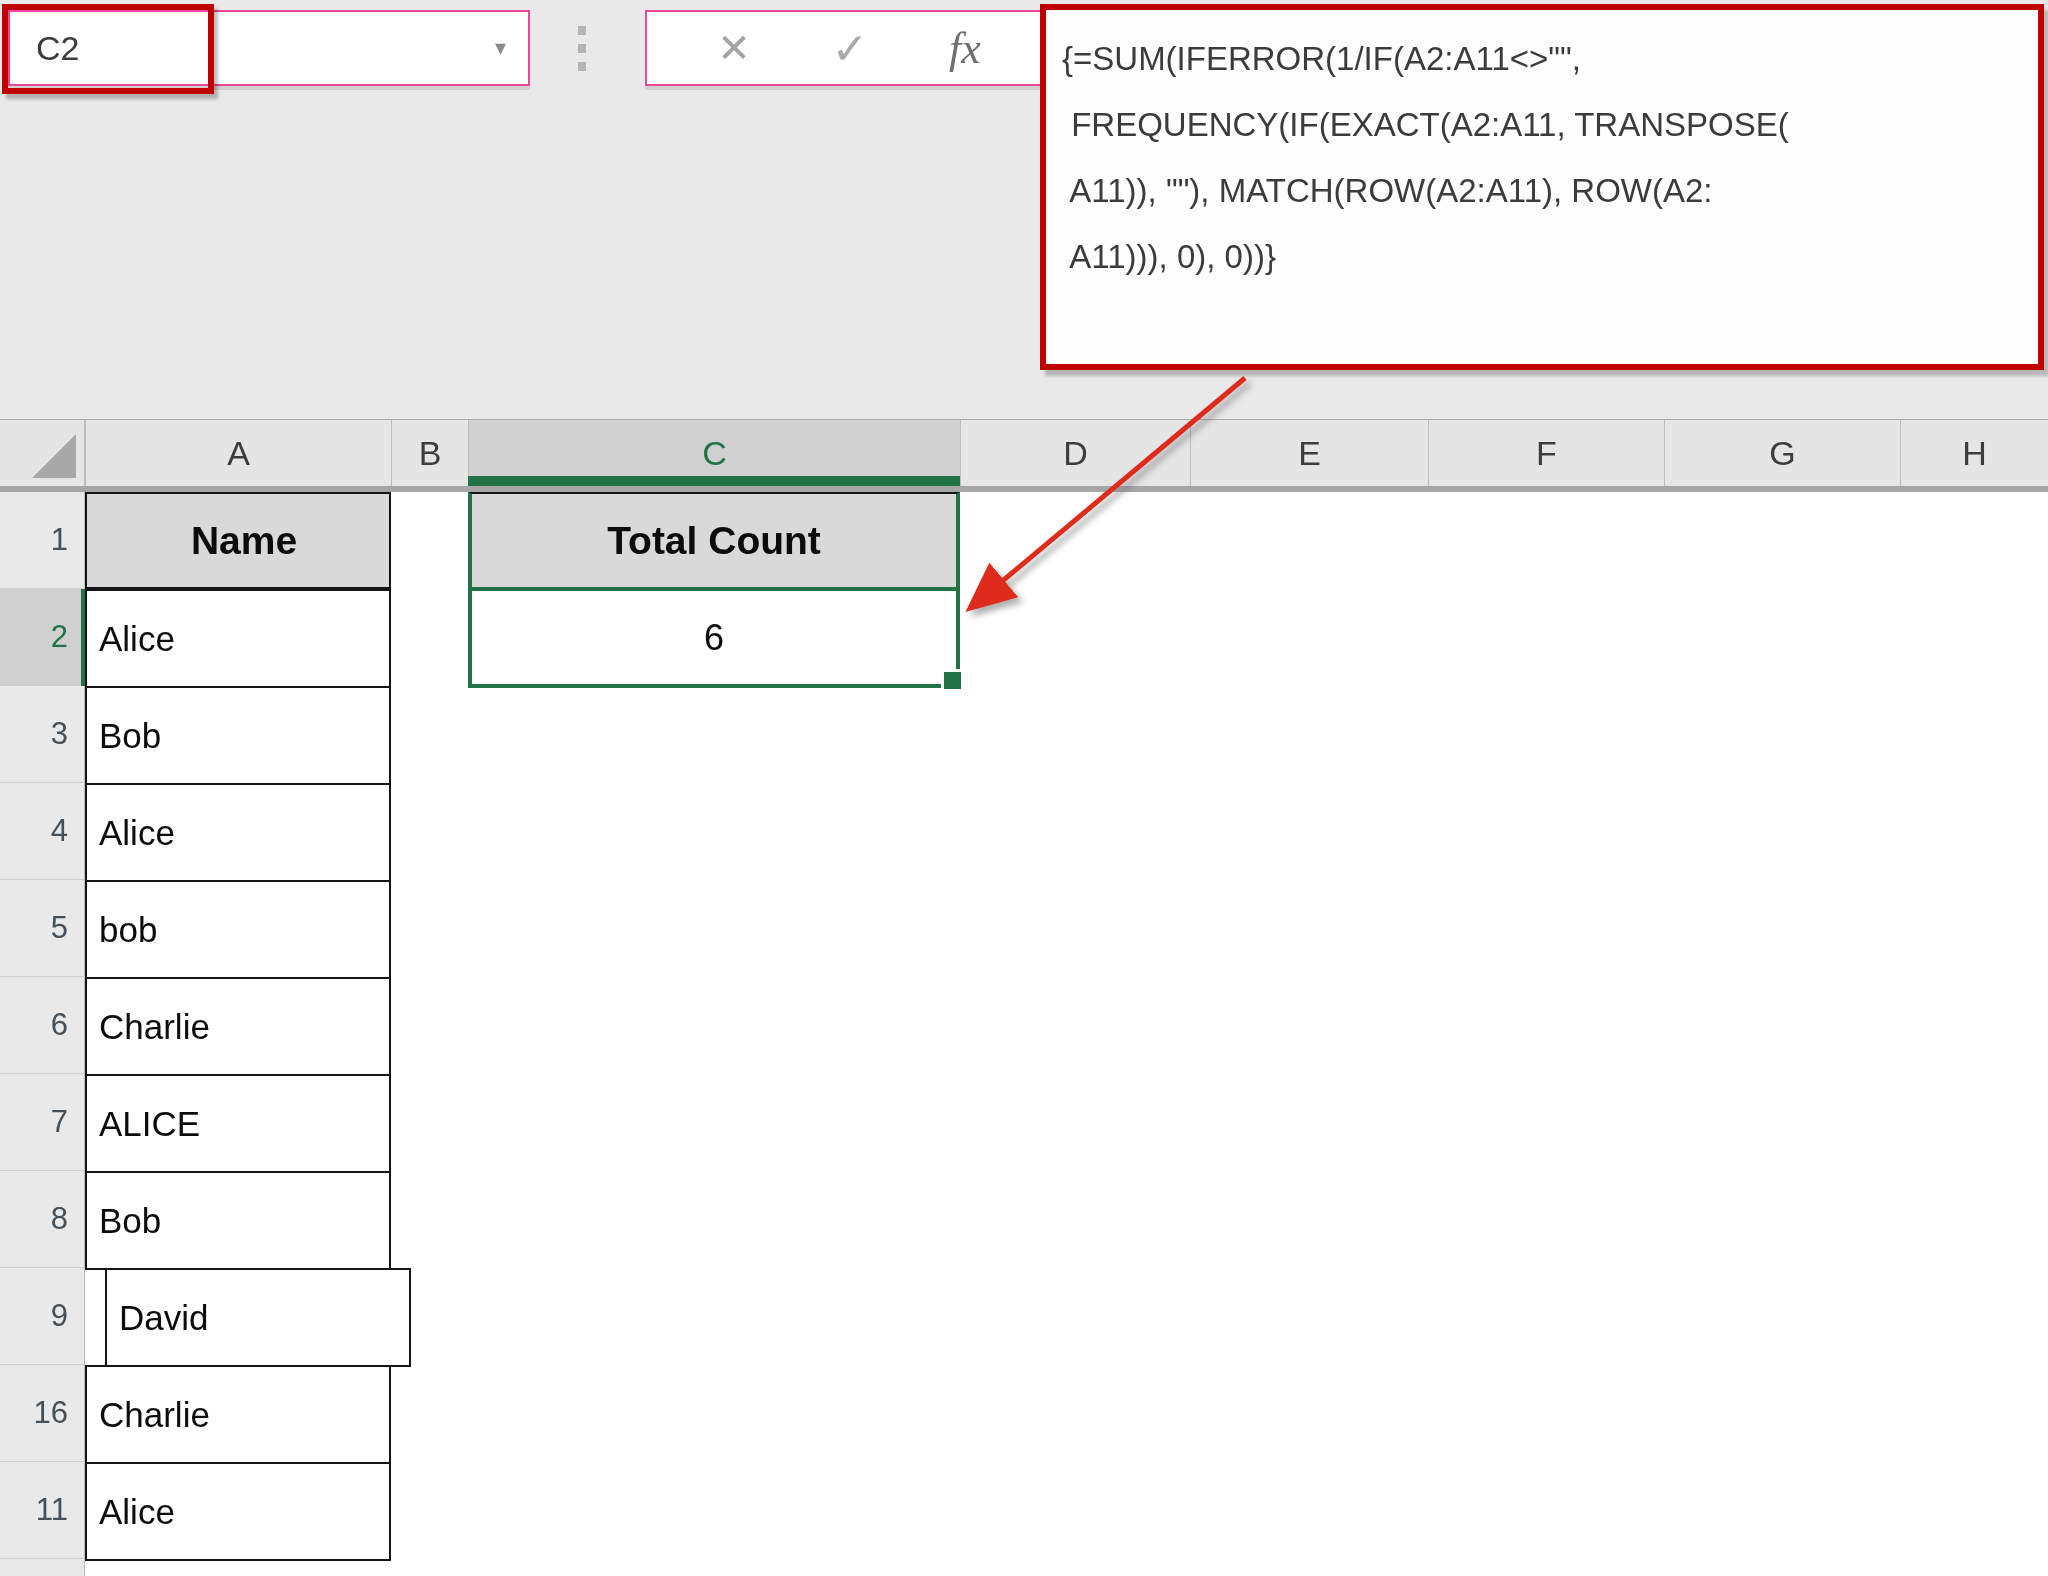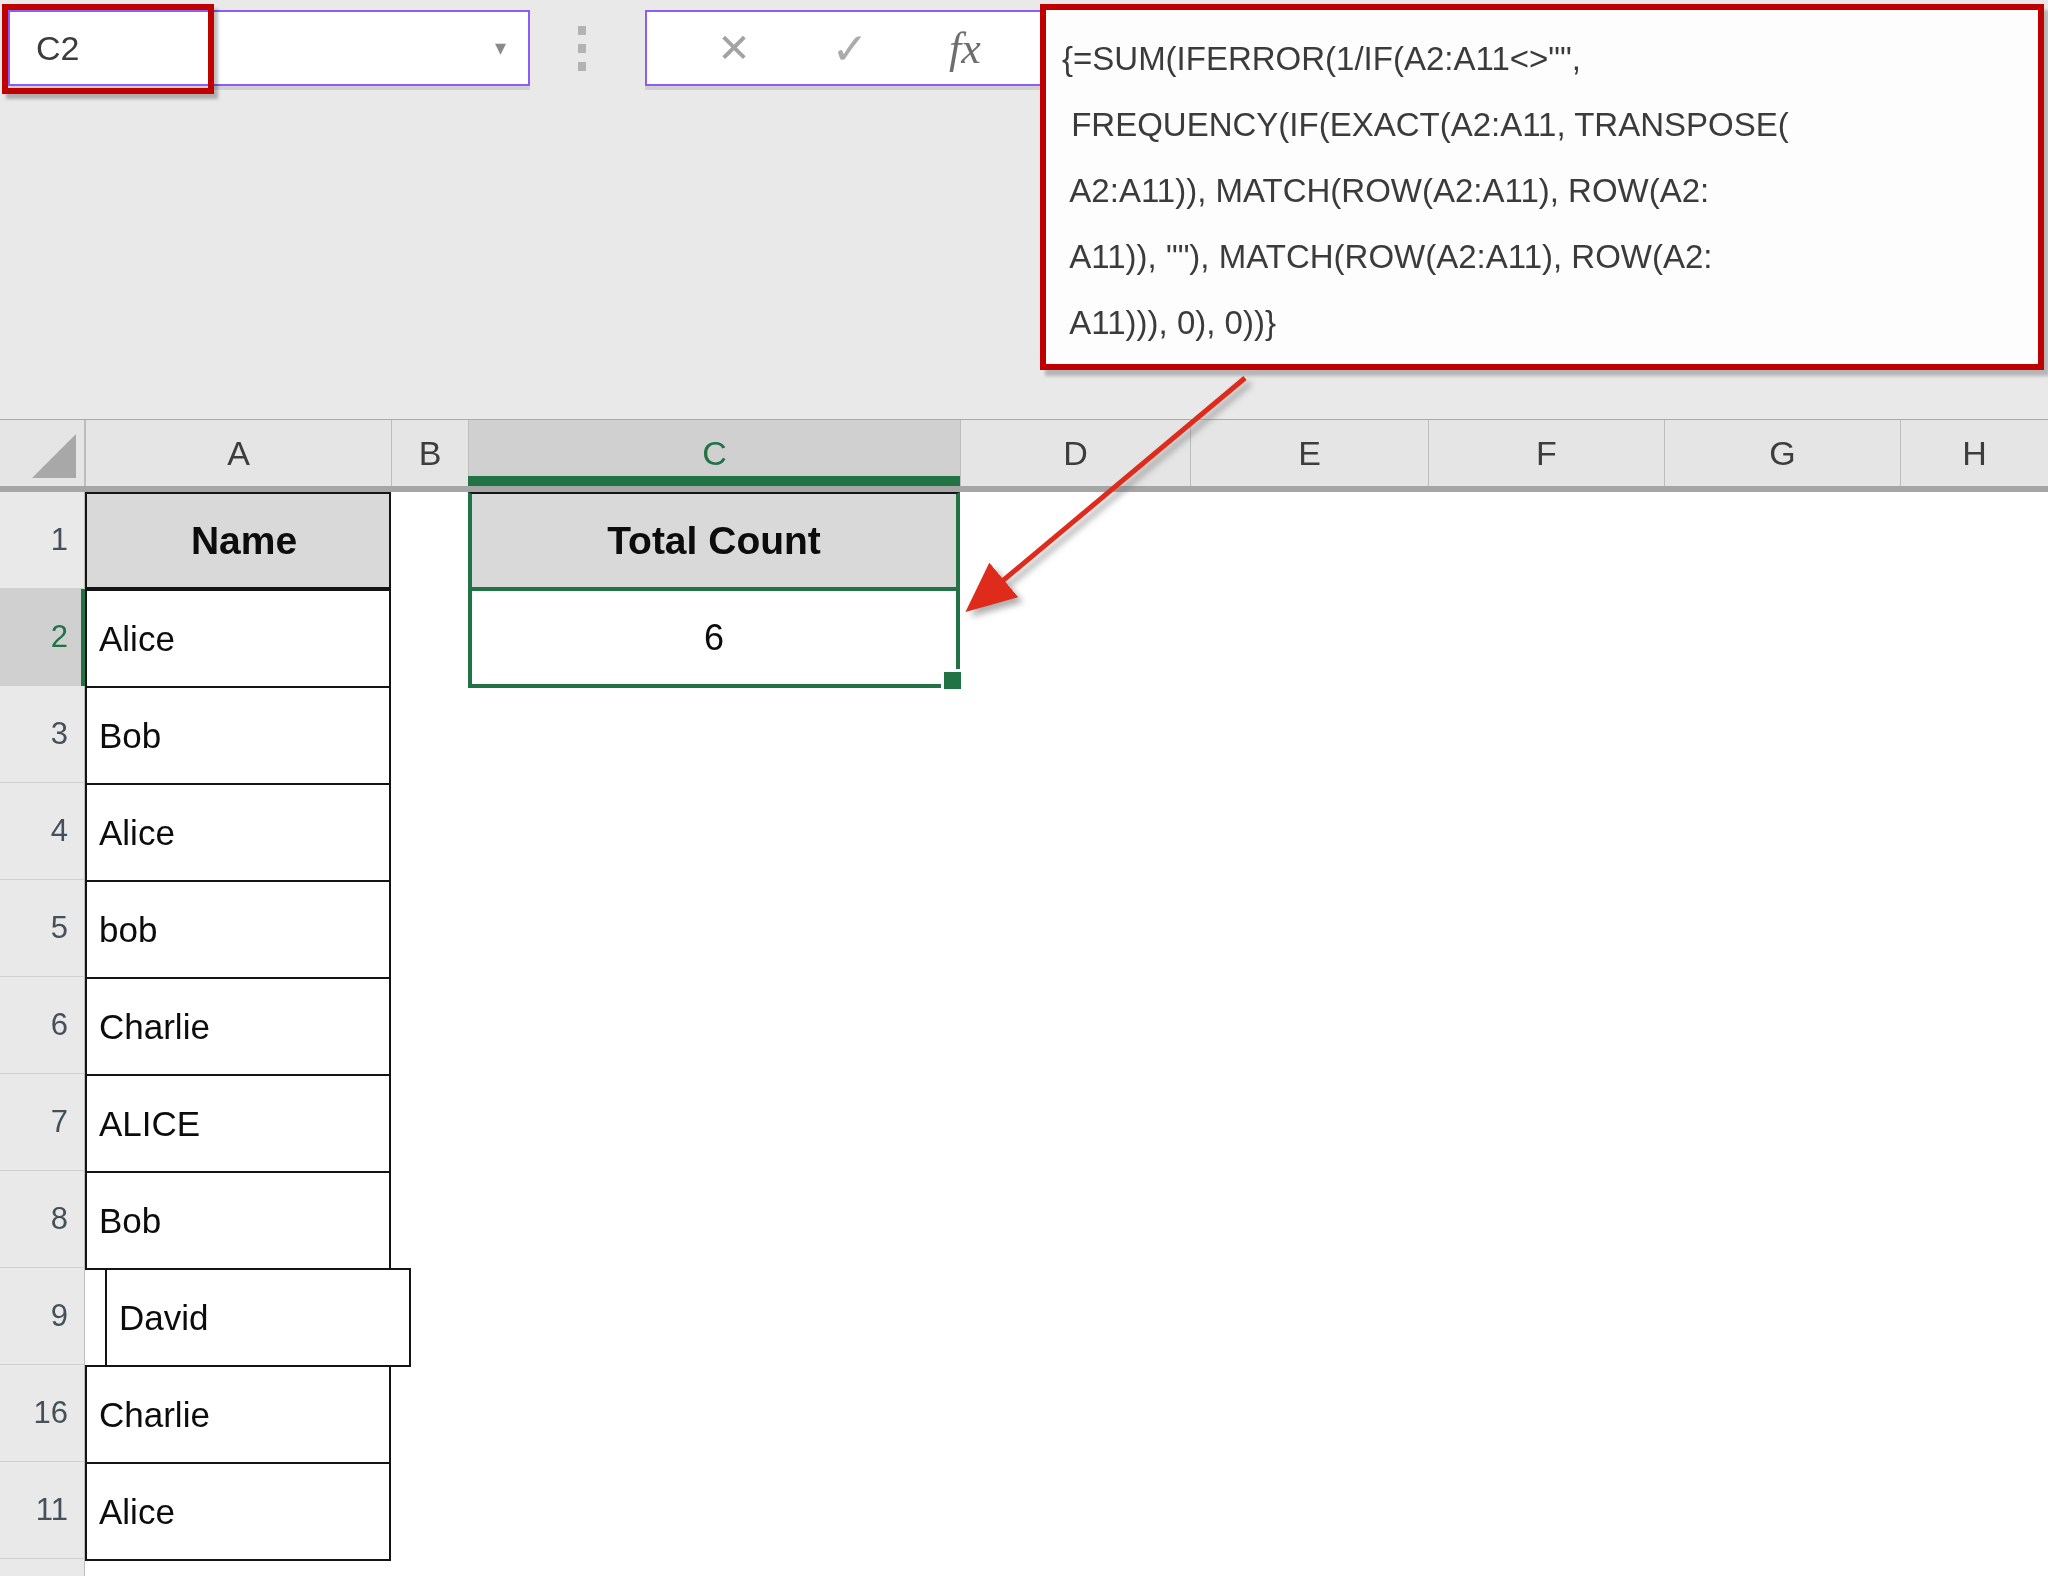--- a/index.html
+++ b/index.html
@@ -1,20 +1,20 @@
 <!DOCTYPE html>
 <html><head>
 <meta charset="utf-8">
 <style>
   html,body{margin:0;padding:0;background:#fff;}
   .screen{position:relative;width:2048px;height:1576px;overflow:hidden;
           font-family:"Liberation Sans",sans-serif;background:#ffffff;}
   
   .toppanel{position:absolute;left:0;top:0;width:2048px;height:419px;background:#e9e9e9;}
-  .whitebox{position:absolute;background:#fff;border:2px solid #8b5cf6;
+  .whitebox{position:absolute;background:#fff;border:2px solid #ec4899;
             box-shadow:0 4px 0 rgba(0,0,0,0.10);box-sizing:border-box;}
   .namebox{left:8px;top:10px;width:522px;height:76px;display:flex;align-items:center;}
   .namebox .val{font-size:34px;color:#3c3c3c;padding-left:26px;}
   .nb-arrow{position:absolute;right:22px;top:50%;transform:translateY(-50%);
             font-size:22px;color:#8a8a8a;}
   .nb-highlight{position:absolute;left:2px;top:4px;width:212px;height:90px;
                 border:6px solid #c00000;box-sizing:border-box;
                 box-shadow:4px 5px 3px rgba(0,0,0,0.25);}
   .dots{position:absolute;left:578px;top:26px;display:flex;flex-direction:column;gap:9px;}
   .dots i{width:8px;height:9px;background:#b3b3b3;display:block;}
@@ -83,21 +83,20 @@
         <i></i>
       </div>
     <div class="whitebox fbtns">
       <span class="fb-x">✕</span>
       <span class="fb-check">✓</span>
       <span class="fb-fx">fx</span>
     </div>
     <div class="formulabox">
       <div class="fline">{=SUM(IFERROR(1/IF(A2:A11&lt;&gt;"",</div>
       <div class="fline"> FREQUENCY(IF(EXACT(A2:A11, TRANSPOSE(</div>
-      <div class="fline"> A2:A11)), MATCH(ROW(A2:A11), ROW(A2:</div>
       <div class="fline"> A11)), ""), MATCH(ROW(A2:A11), ROW(A2:</div>
       <div class="fline"> A11))), 0), 0))}</div>
     </div>
   </div>
 
   <div class="hdrtopline"></div>
   <div class="cornercell">
     <div class="tri"></div>
   </div>
   <div class="colhdr" style="left:85px;width:306px;">A</div>

